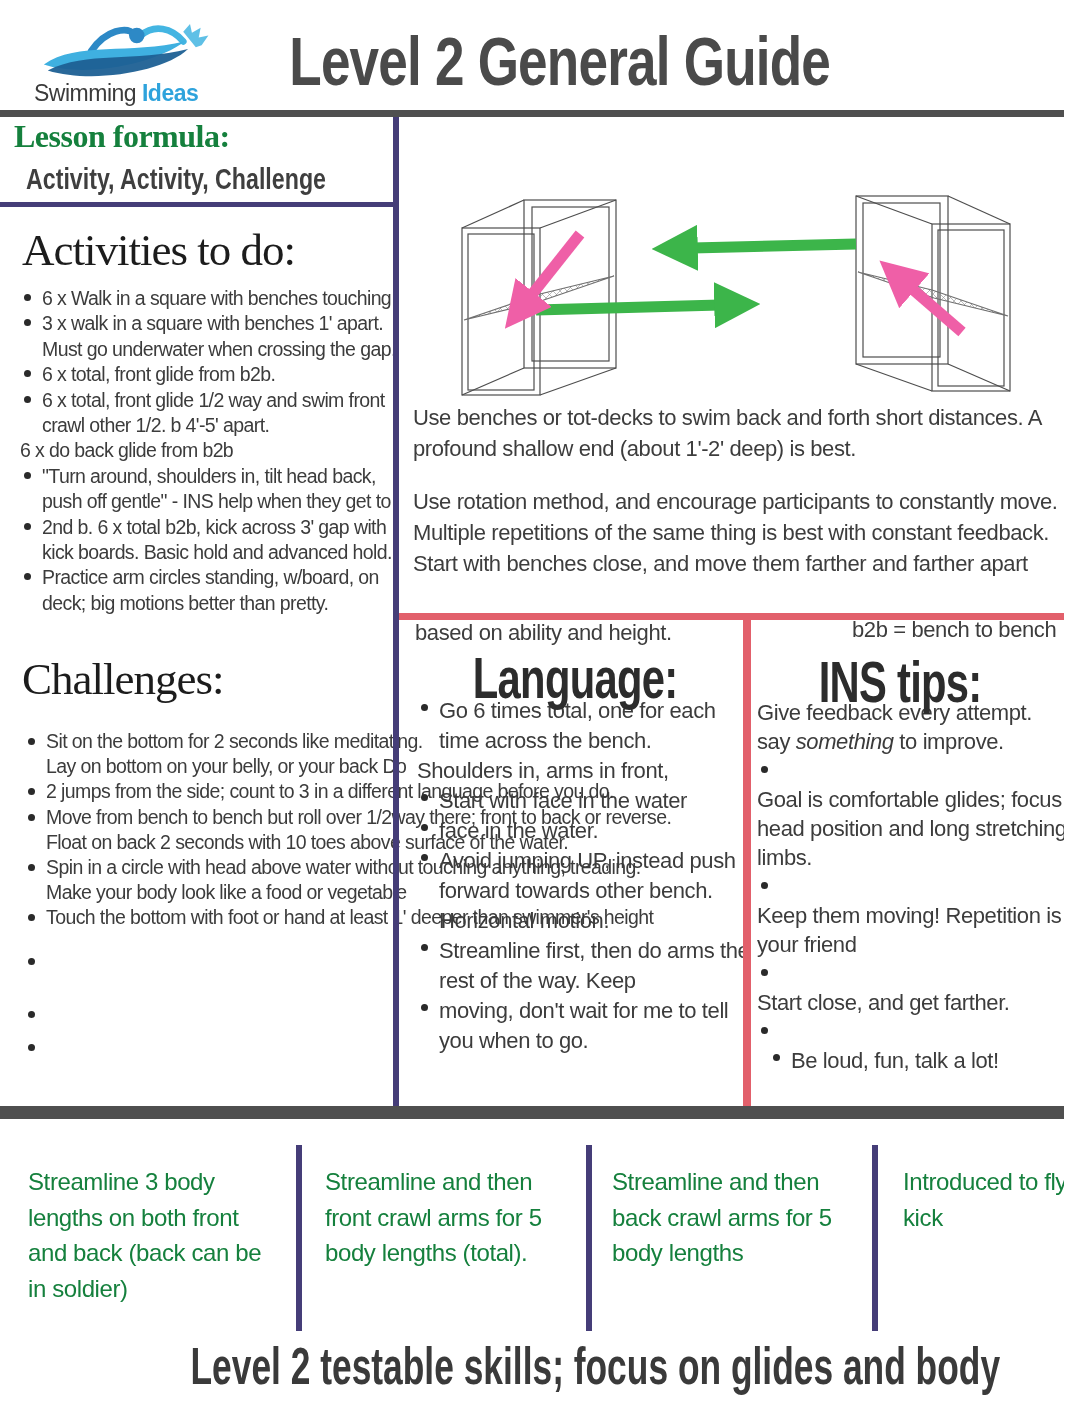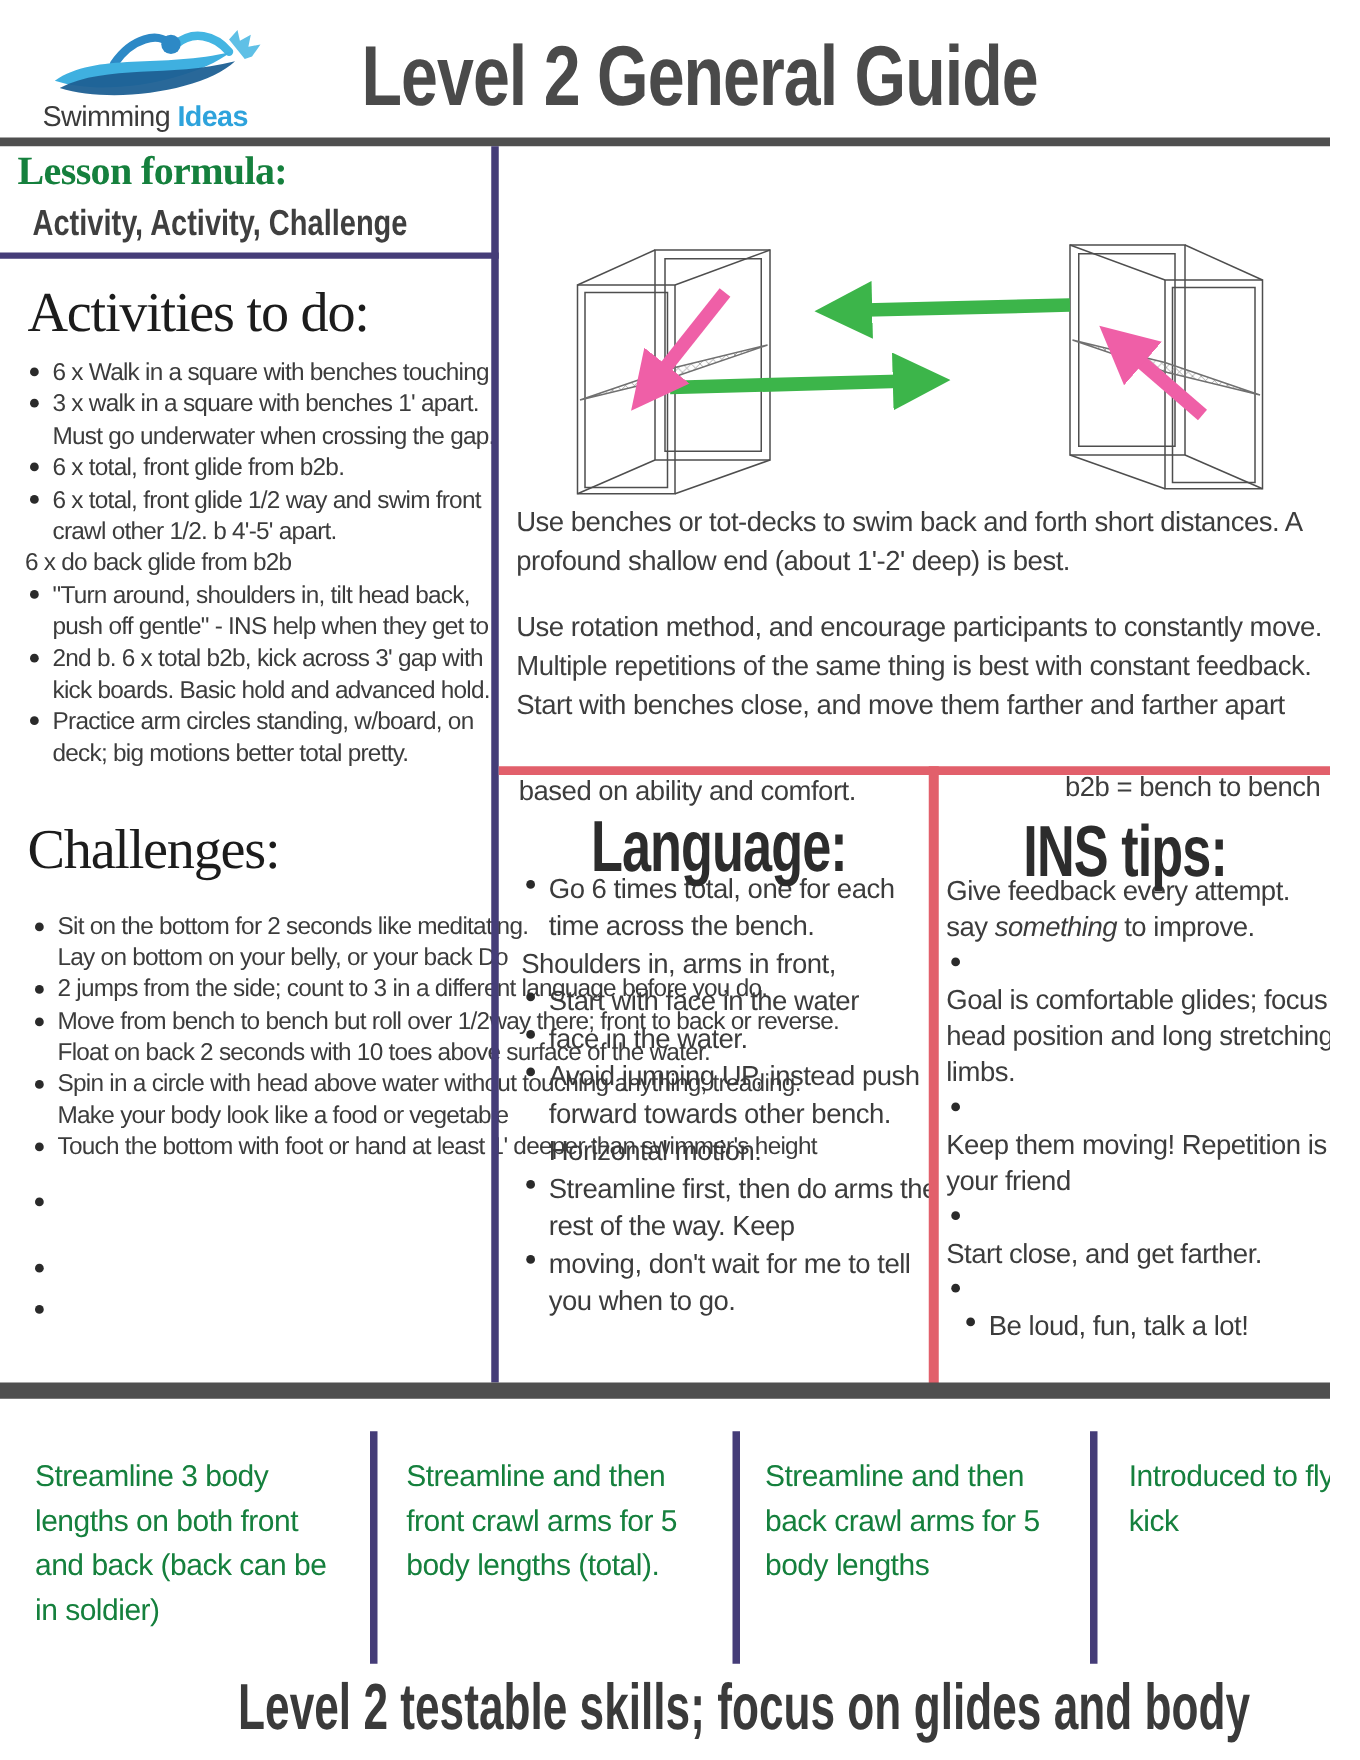--- a/index.html
+++ b/index.html
@@ -150,21 +150,21 @@
       <div class="li cont">
         <span class="dot"></span>
         <span class="txt">kick boards. Basic hold and advanced hold.</span>
       </div>
       <div class="li bullet">
         <span class="dot"></span>
         <span class="txt">Practice arm circles standing, w/board, on</span>
       </div>
       <div class="li cont">
         <span class="dot"></span>
-        <span class="txt">deck; big motions better total pretty.</span>
+        <span class="txt">deck; big motions better than pretty.</span>
       </div>
     </div>
 
   <div class="abs serif" id="challenges-h">Challenges:</div>
   <div class="list" id="challenges-list">
       <div class="li bullet">
         <span class="dot"></span>
         <span class="txt">Sit on the bottom for 2 seconds like meditating.</span>
       </div>
       <div class="li cont">
@@ -235,21 +235,21 @@
     <use href="#bench" transform="translate(32,8)"></use>
     <use href="#bench" transform="translate(580,4) scale(-1,1)"></use>
     <line x1="426" y1="52" x2="262" y2="56" stroke-width="11" marker-end="url(#ah-g)" style="stroke:var(--c-green-arrow,#3cb54a)"></line>
     <line x1="106" y1="118" x2="290" y2="113" stroke-width="11" marker-end="url(#ah-g)" style="stroke:var(--c-green-arrow,#3cb54a)"></line>
     <line x1="150" y1="42" x2="100" y2="105" stroke-width="11" marker-end="url(#ah-p)" style="stroke:var(--c-pink-arrow,#ef5fa7)"></line>
     <line x1="532" y1="140" x2="480" y2="95" stroke-width="11" marker-end="url(#ah-p)" style="stroke:var(--c-pink-arrow,#ef5fa7)"></line>
   </svg>
 
   <div class="abs para" id="para1">Use benches or tot-decks to swim back and forth short distances. A profound shallow end (about 1'-2' deep) is best.</div>
   <div class="abs para" id="para2">Use rotation method, and encourage participants to constantly move. Multiple repetitions of the same thing is best with constant feedback. Start with benches close, and move them farther and farther apart</div>
-  <div class="abs para" id="based-note">based on ability and comfort.</div>
+  <div class="abs para" id="based-note">based on ability and height.</div>
   <div class="abs para" id="b2b-note">b2b = bench to bench</div>
   <div class="abs" id="red-hline"></div>
   <div class="abs" id="red-vline"></div>
 
   <div class="abs" id="language-h">
     <span class="cond">Language:</span>
   </div>
   <div class="list" id="language-list">
       <div class="li bullet">
         <span class="dot"></span>

